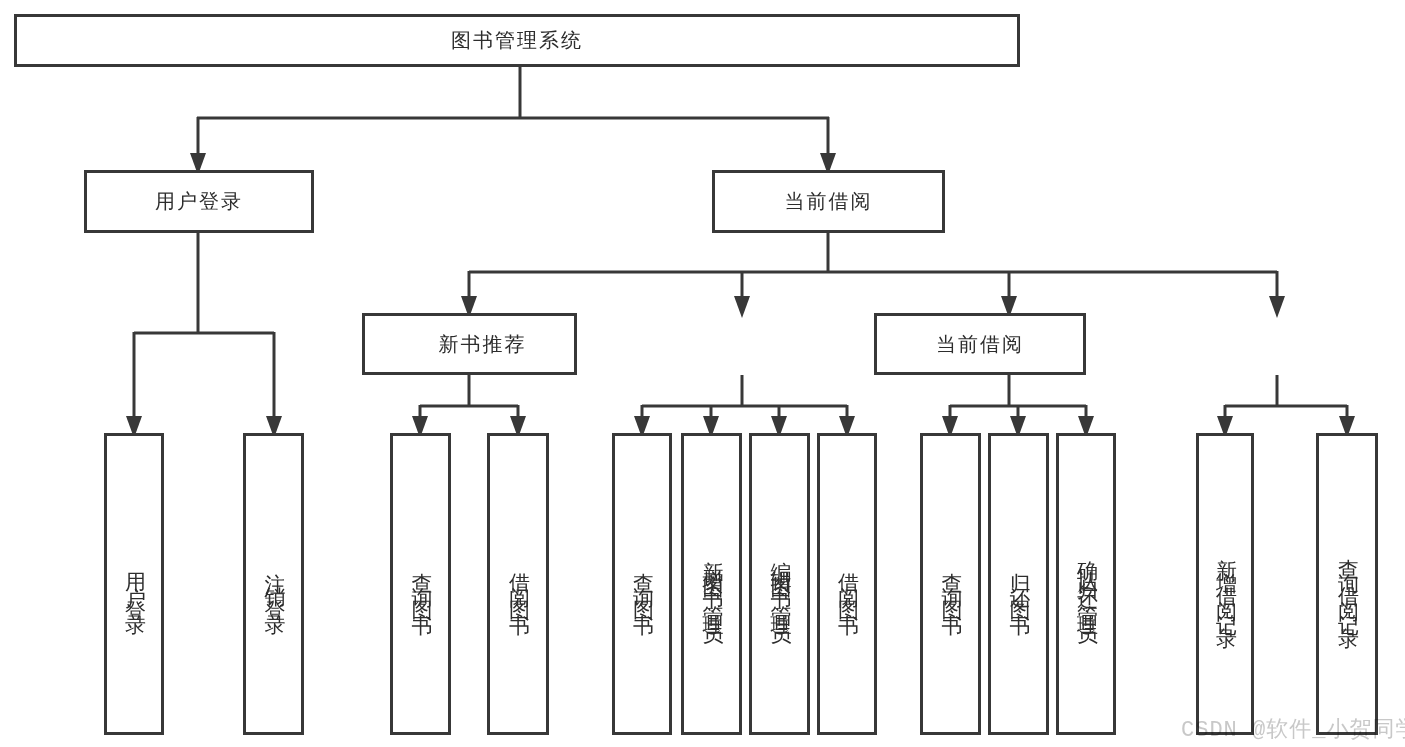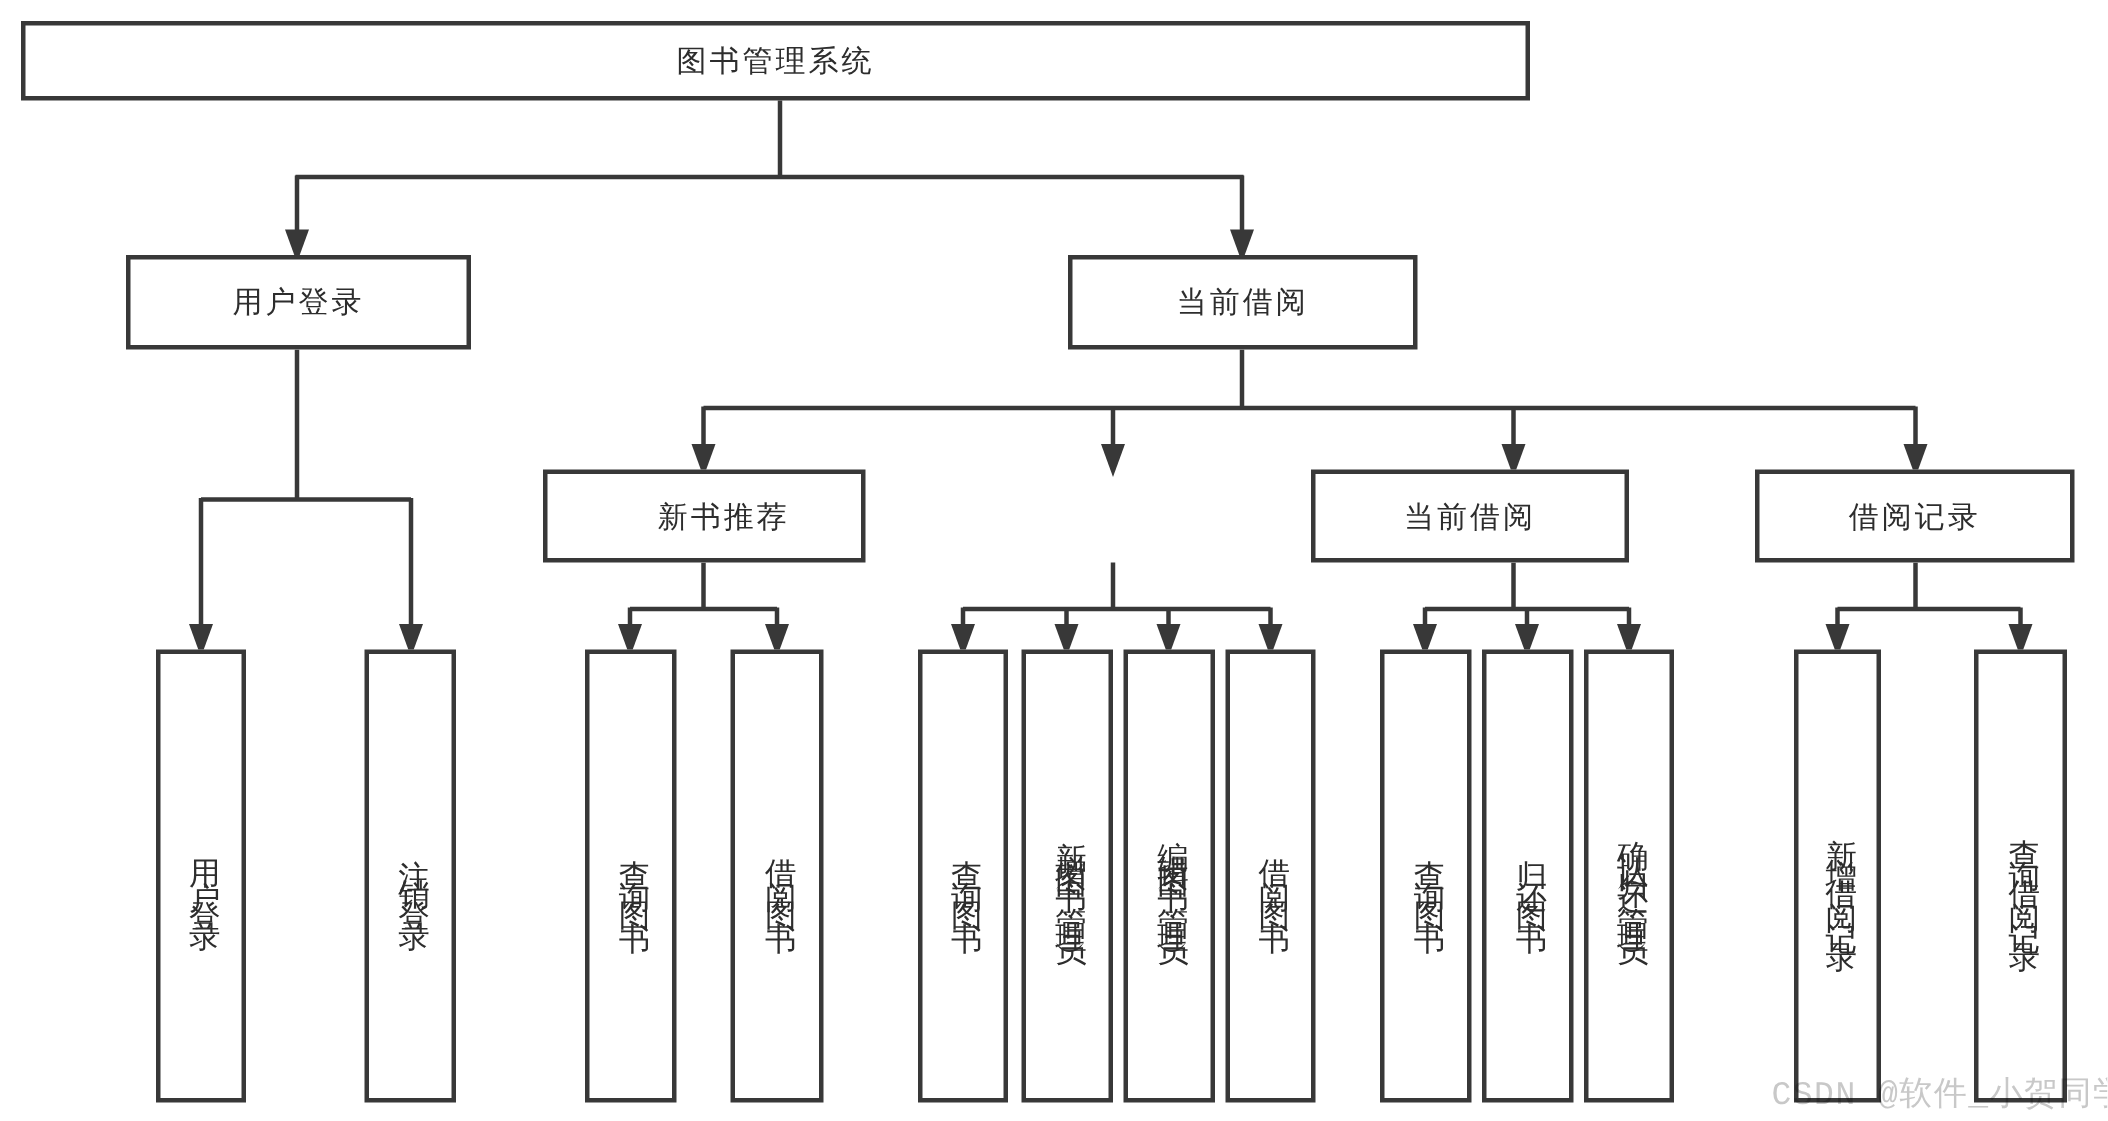--- a/index.html
+++ b/index.html
@@ -118,21 +118,20 @@
     <polygon points="1347,438 1339,416 1355,416" stroke="none"></polygon>
   </svg>
 
   <div class="node" style="left:14px; top:14px; width:1006px; height:53px;">图书管理系统</div>
 
   <div class="node" style="left:84px; top:170px; width:230px; height:63px;">用户登录</div>
   <div class="node" style="left:712px; top:170px; width:233px; height:63px;">当前借阅</div>
 
   <div class="node" style="left:362px; top:313px; width:215px; height:62px;padding-left:26px;">新书推荐</div>
   <div class="node" style="left:874px; top:313px; width:212px; height:62px;">当前借阅</div>
-  <div class="node" style="left:1170px; top:313px; width:213px; height:62px;">借阅记录</div>
 
   <div class="node vert" style="left:104px; top:433px; width:60px; height:302px;">用户登录</div>
   <div class="node vert" style="left:243px; top:433px; width:61px; height:302px;">注销登录</div>
 
   <div class="node vert" style="left:390px; top:433px; width:61px; height:302px;">查询图书</div>
   <div class="node vert" style="left:487px; top:433px; width:62px; height:302px;">借阅图书</div>
 
   <div class="node vert" style="left:612px; top:433px; width:60px; height:302px;">查询图书</div>
   <div class="node vert tight" style="left:681px; top:433px; width:61px; height:302px;">新增图书（管理员）</div>
   <div class="node vert tight" style="left:749px; top:433px; width:61px; height:302px;">编辑图书（管理员）</div>

